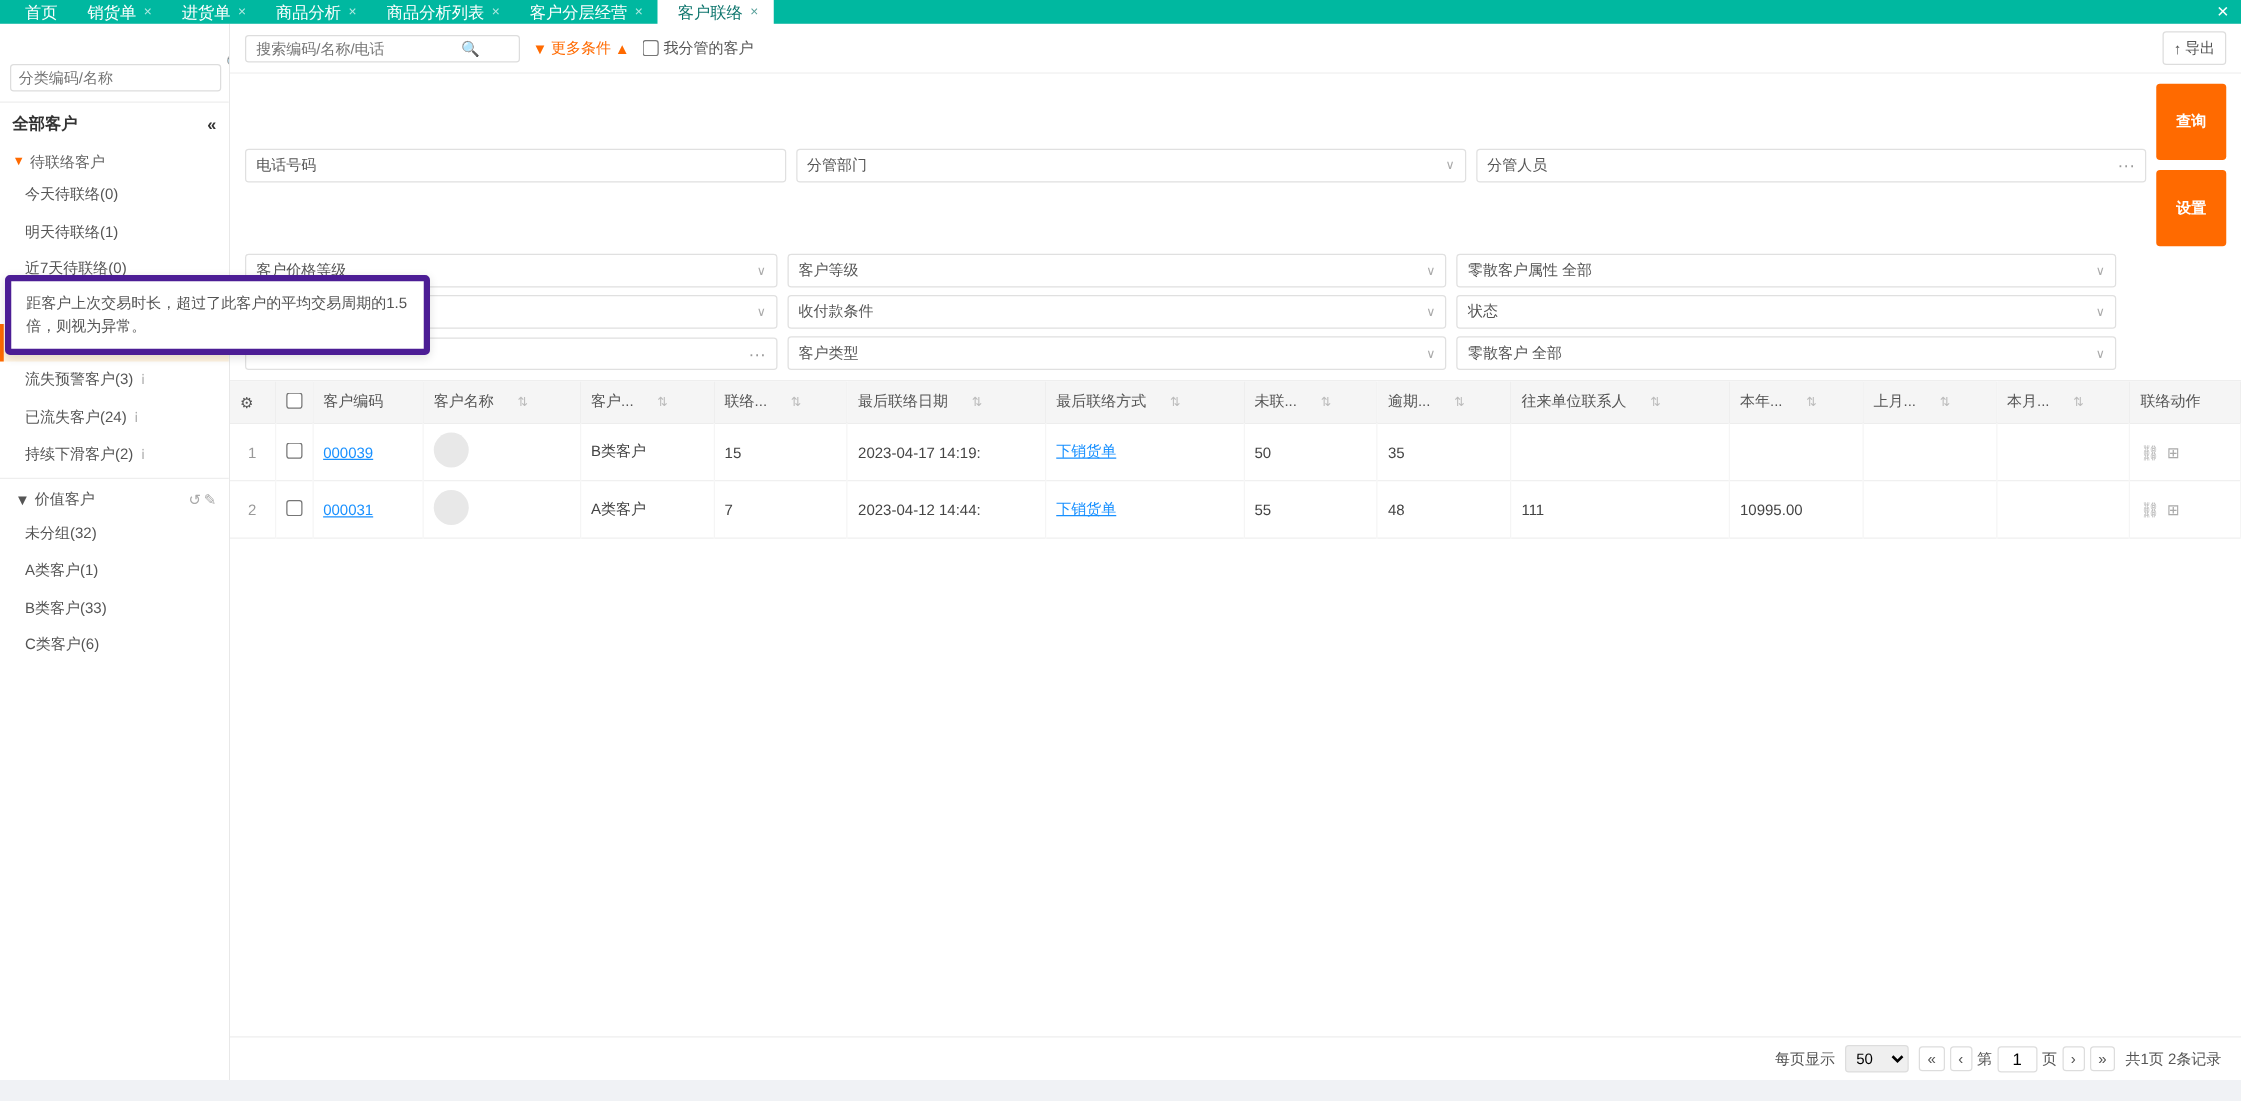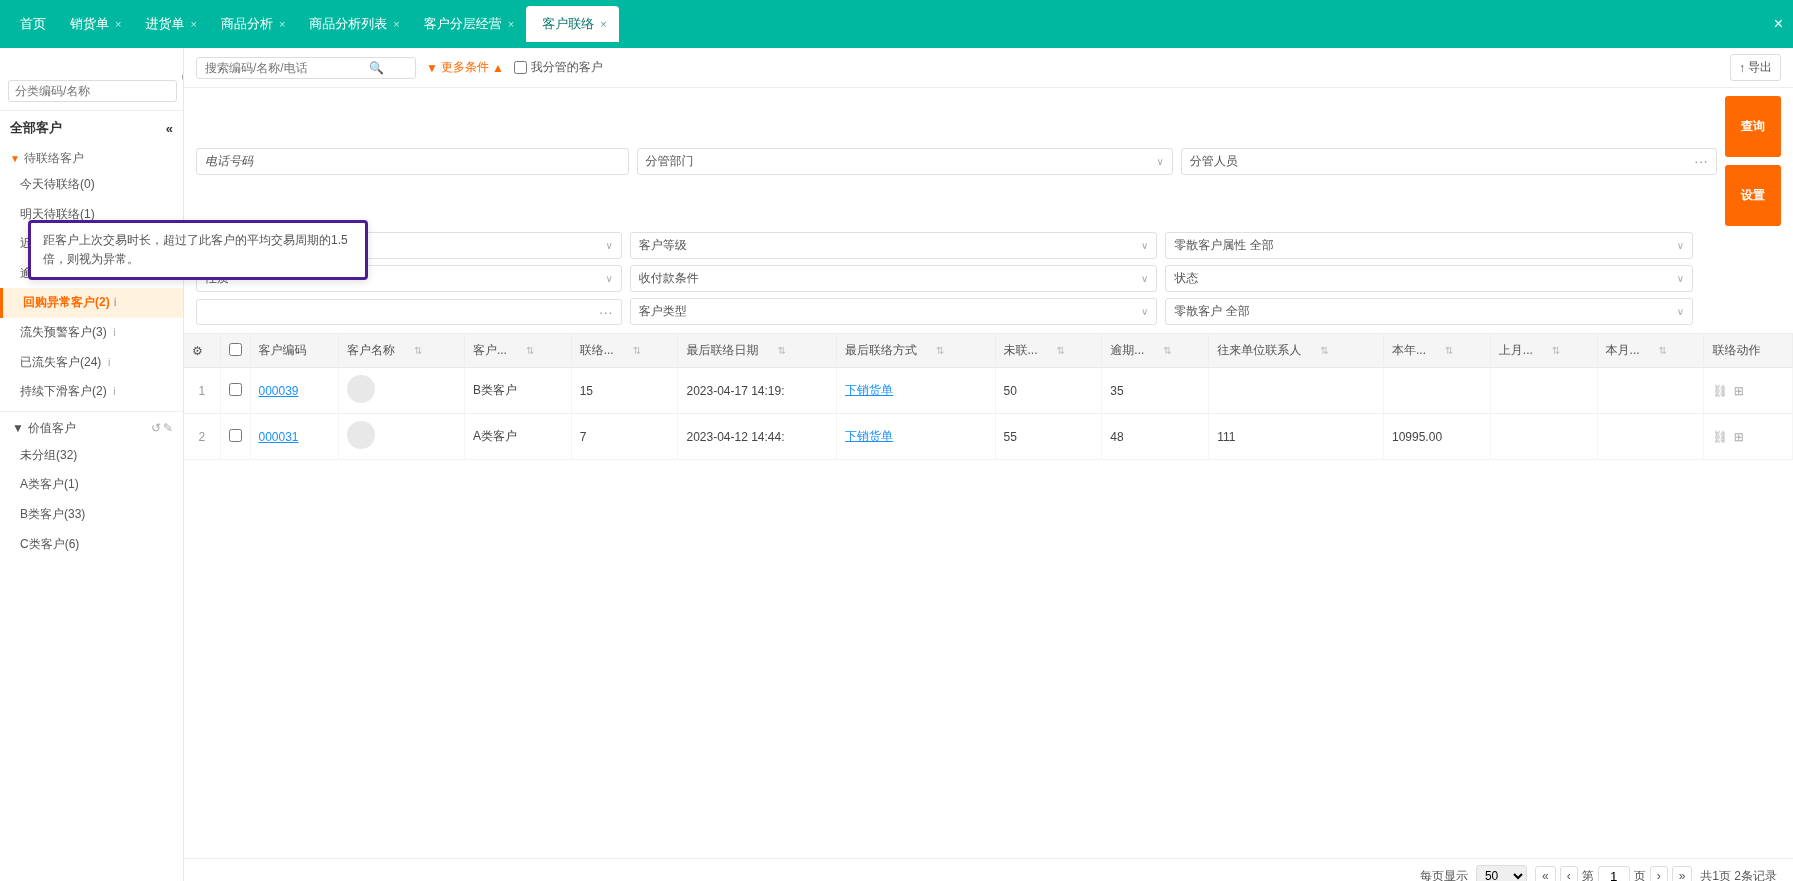--- a/index.html
+++ b/index.html
@@ -1,20 +1,20 @@
 <!DOCTYPE html>
 <html><head>
   <meta charset="utf-8">
   <style>
     * { box-sizing: border-box; margin: 0; padding: 0; }
     body { font-family: 'Microsoft YaHei', Arial, sans-serif; font-size: 12px; background: #f0f2f5; color: #333; overflow: hidden; }
 
     
     .top-nav {
-      display: flex; align-items: center; background: #00b8a0; height: 48px; padding: 0 8px;
+      display: flex; align-items: center; background: #00b8a0; height: 19px; padding: 0 8px;
       color: white; position: relative;
     }
     .nav-item {
       padding: 0 12px; height: 36px; display: flex; align-items: center; cursor: pointer;
       font-size: 13px; white-space: nowrap; color: white; position: relative;
     }
     .nav-item.active { background: #fff; color: #0f766e; border-radius: 4px 4px 0 0; padding-left: 16px; }
     .nav-item .close-x { margin-left: 6px; font-size: 11px; opacity: 0.7; }
     .nav-close-btn { position: absolute; right: 10px; top: 50%; transform: translateY(-50%); cursor: pointer; color: white; font-size: 16px; }
 
@@ -140,21 +140,21 @@
     }
     .pagination-nav { display: flex; align-items: center; gap: 4px; }
     .pagination-nav button {
       border: 1px solid #ddd; background: #fff; border-radius: 3px; padding: 2px 6px;
       cursor: pointer; font-size: 12px; color: #555;
     }
     .pagination-nav button:disabled { opacity: 0.4; cursor: default; }
 
     
     .tooltip-box {
-      position: absolute; left: 28px; top: 220px; background: #fff; border: 3px solid #4c1d95;
+      position: absolute; left: 4px; top: 220px; background: #fff; border: 5px solid #4c1d95;
       border-radius: 4px; padding: 8px 12px; font-size: 12px; color: #555;
       box-shadow: 0 2px 8px rgba(0,0,0,0.12); z-index: 100; max-width: 340px; line-height: 1.6;
       pointer-events: none;
     }
 
     
     ::-webkit-scrollbar { width: 6px; height: 6px; }
     ::-webkit-scrollbar-thumb { background: #ccc; border-radius: 3px; }
     ::-webkit-scrollbar-track { background: transparent; }
 
@@ -290,21 +290,21 @@
       </div>
       <div class="export-btn">
         <span>↑</span>
         <span>导出</span>
       </div>
     </div>
 
     <div class="advanced-filter">
 
       <div class="filter-row">
-        <div class="filter-field" style="flex:1.2;font-style:italic;">
+        <div class="filter-field" style="flex:1.2;">
           <span class="filter-field-label">电话号码</span>
           <span class="dropdown-arrow"></span>
         </div>
         <div class="filter-field" style="flex:1.5;">
           <span class="filter-field-label">分管部门</span>
           <span class="dropdown-arrow">∨</span>
         </div>
         <div class="filter-field" style="flex:1.5; justify-content:space-between;">
           <span class="filter-field-label">分管人员</span>
           <span class="filter-ellipsis">···</span>

